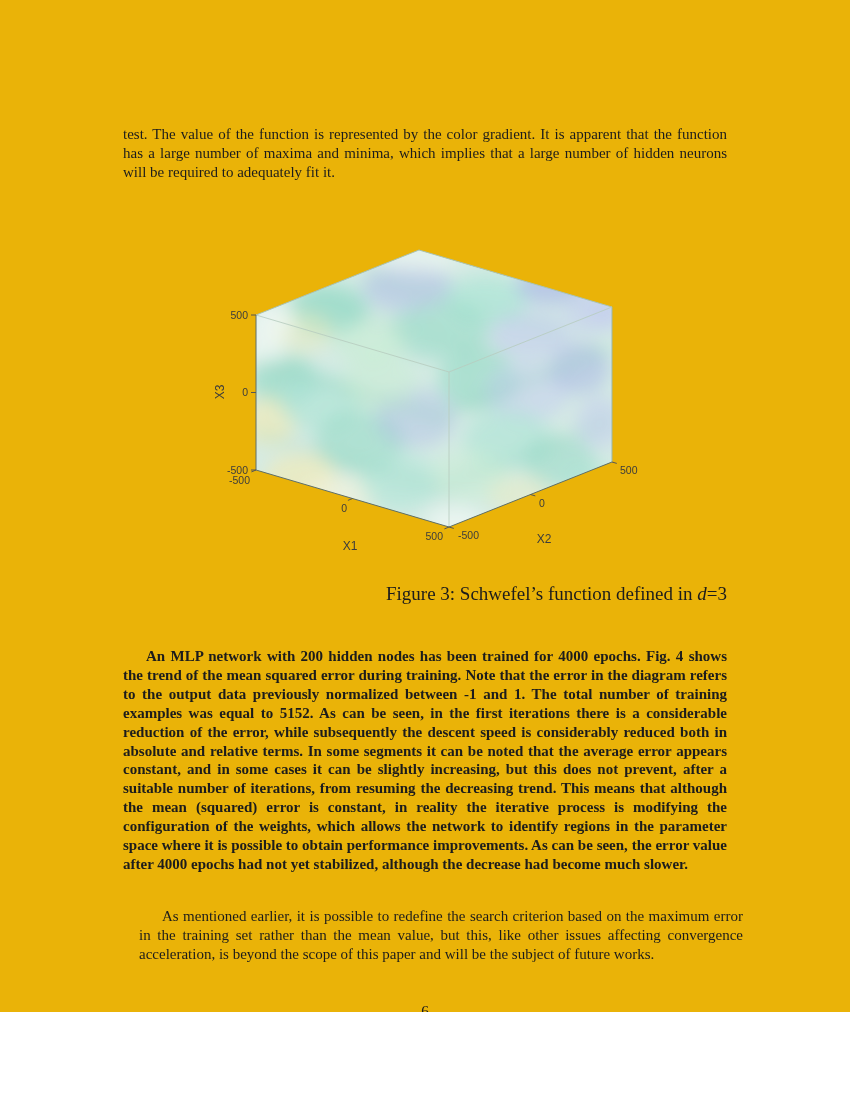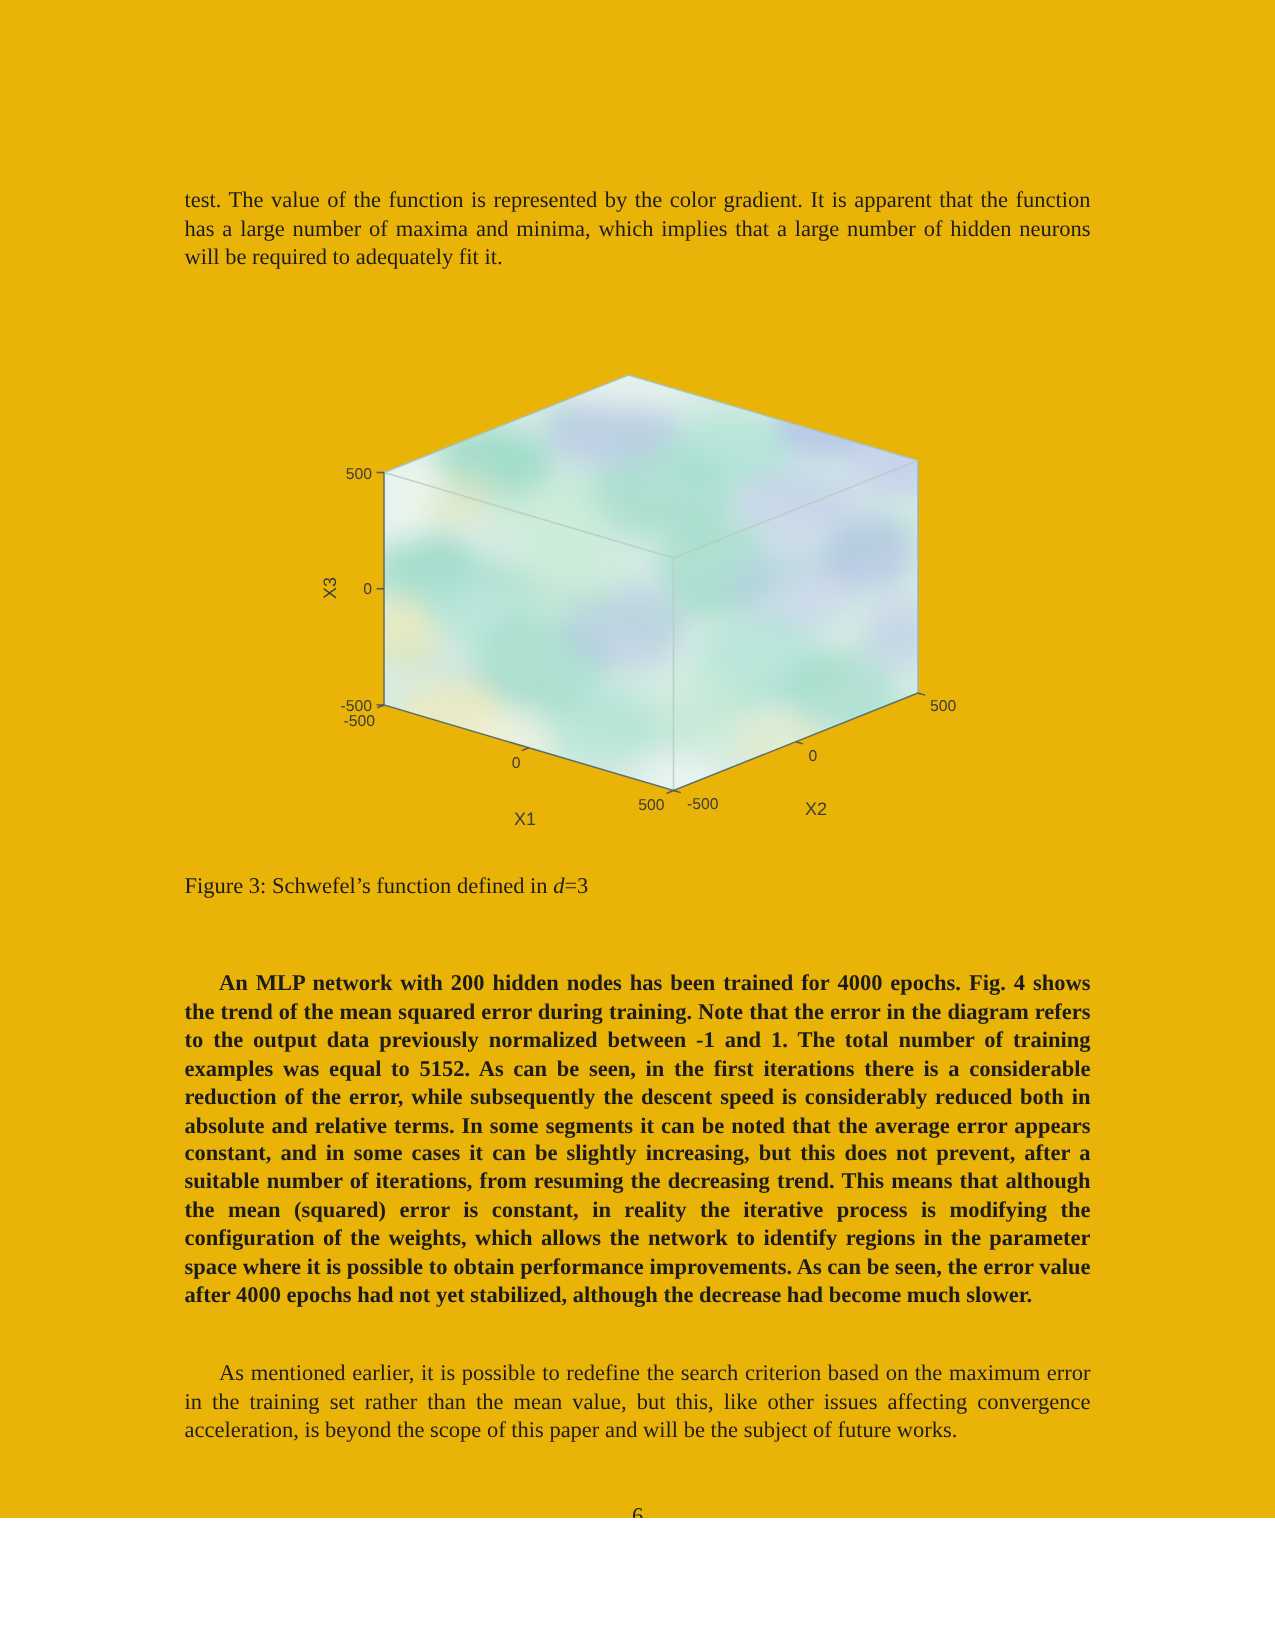--- a/index.html
+++ b/index.html
@@ -12,24 +12,24 @@
   .page { position:relative; width:850px; height:1012px; background:#eab308; overflow:hidden; }
   .para {
     position:absolute; left:123px; width:604px;
     font-size:15px; line-height:18.9px; text-align:justify;
   }
   .para.indent { text-indent:23px; }
   #para-intro { top:125px; }
   #figure-plot { position:absolute; left:208px; top:240px; }
   #figure-caption {
     position:absolute; left:123px; width:604px; top:583px;
-    text-align:left; font-size:15px;
+    text-align:right; font-size:19px;
   }
   #para-body1 { top:647px;font-weight:bold; }
-  #para-body2 { top:907px; }
+  #para-body2 { top:907px;margin-left:16px; }
   #page-number { position:absolute; left:0; top:1003px; width:850px; text-align:center; font-size:15px; }
   .ticklabels text {
     font-family:"Liberation Sans","DejaVu Sans",sans-serif;
     font-size:10.5px; fill:#3c3c3c;
   }
   .axislabel {
     font-family:"Liberation Sans","DejaVu Sans",sans-serif;
     font-size:12px; fill:#3c3c3c;
   }
 </style>

